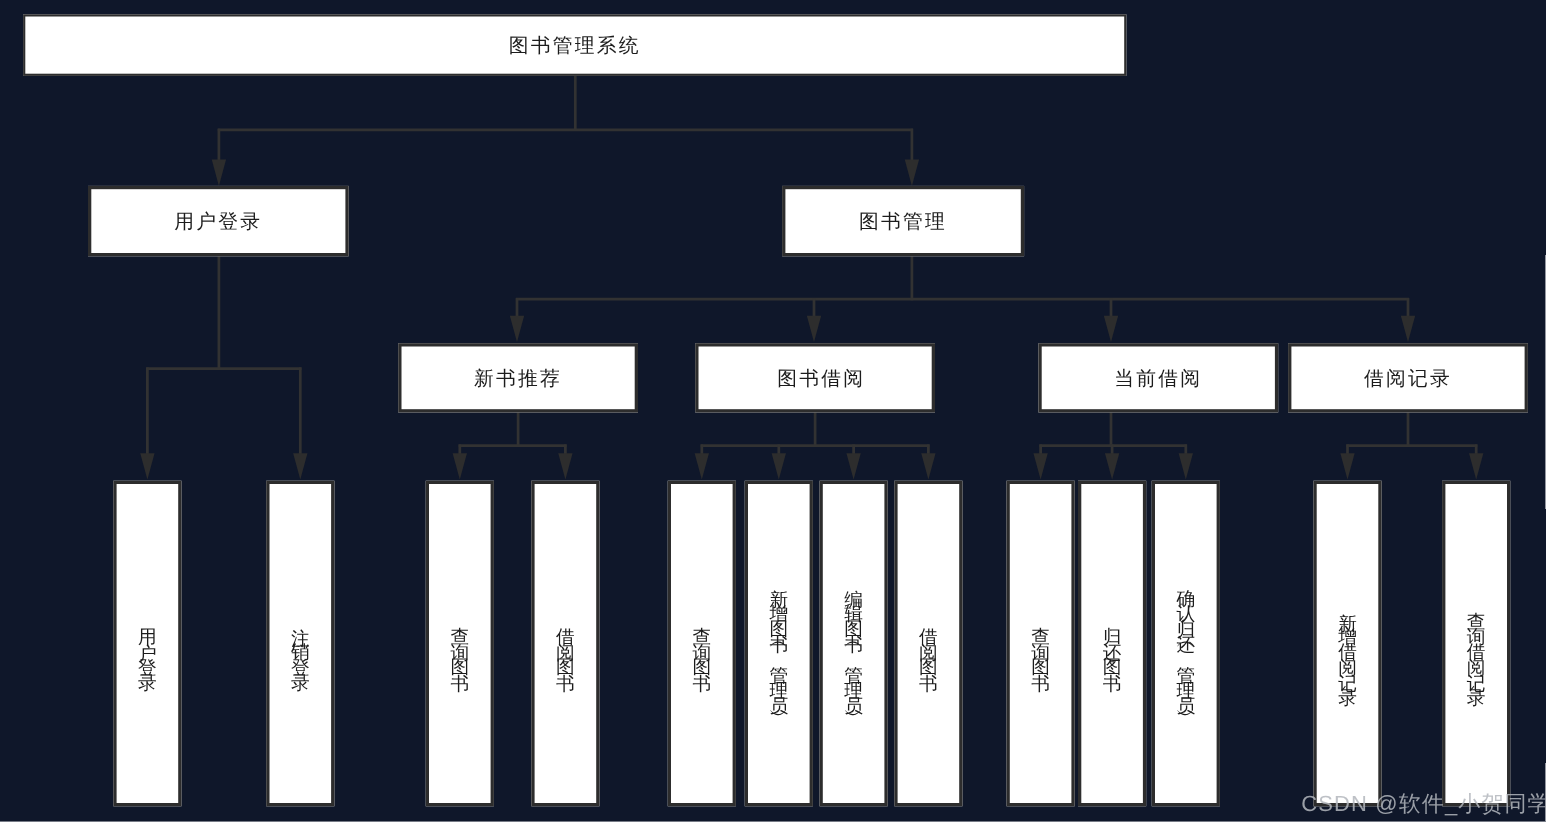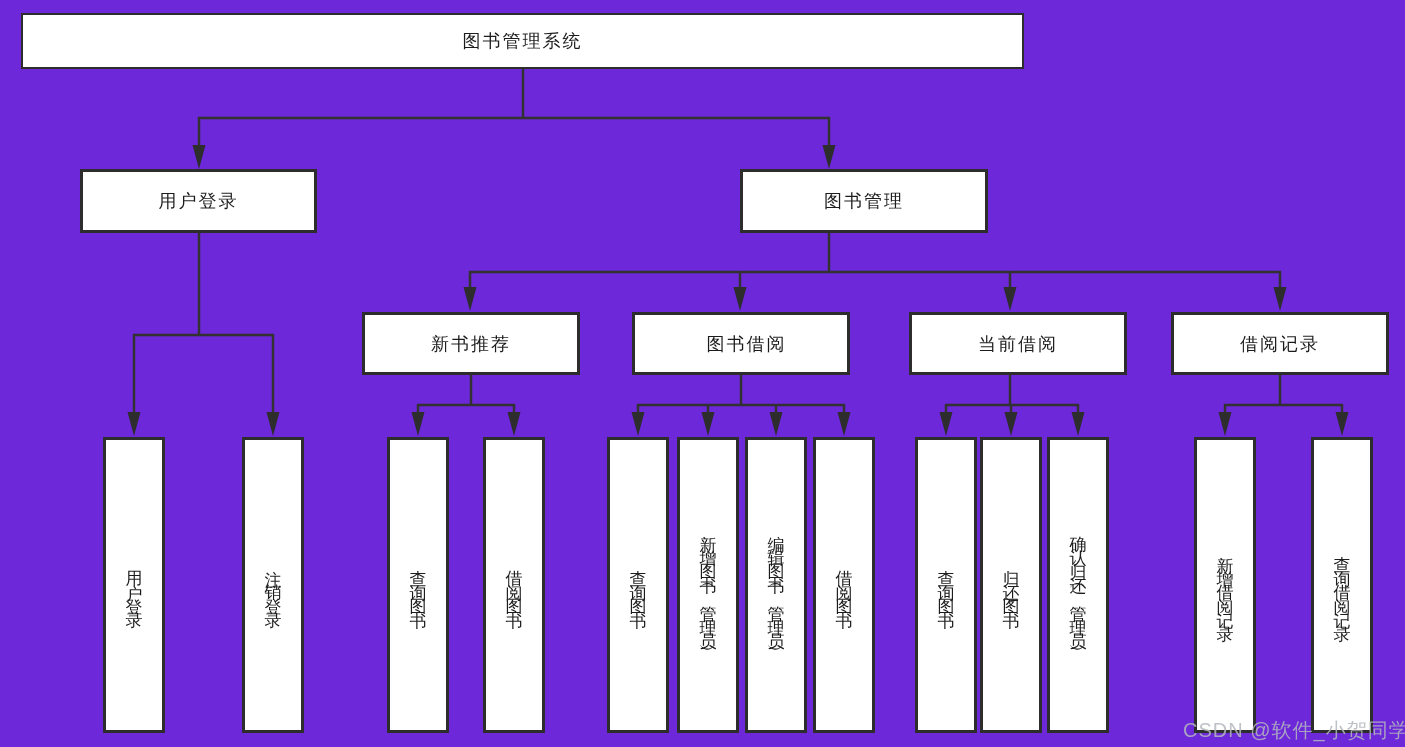--- a/index.html
+++ b/index.html
@@ -1,18 +1,18 @@
 <!DOCTYPE html>
 <html><head>
 <meta charset="utf-8">
 <title>Diagram</title>
 <style>
   html,body{margin:0;padding:0;background:#ffffff;}
   body{font-family:"Liberation Sans","DejaVu Sans",sans-serif;}
-  .stage{position:relative;width:1405px;height:747px;background:#6d28d9;overflow:hidden;}
+  .stage{position:relative;width:1405px;height:747px;background:#0f172a;overflow:hidden;}
   .connectors{position:absolute;left:0;top:0;z-index:0;}
   .hnode{
     position:absolute;z-index:1;box-sizing:border-box;
     border:3px solid #2d2d2d;background:#ffffff;
     display:flex;align-items:center;justify-content:center;
     font-size:18px;letter-spacing:2px;color:#1c1c1c;
   }
   .leaf{
     position:absolute;z-index:1;box-sizing:border-box;
     top:437px;width:62px;height:296px;
@@ -111,31 +111,31 @@
     </g>
   </svg>
 
   <div class="hnode" style="left:21px;top:13px;width:1003px;height:56px;border-width:2.5px;">
     <span>图书管理系统</span>
   </div>
 
   <div class="hnode" style="left:80px;top:169px;width:237px;height:64px;">
     <span>用户登录</span>
   </div>
-  <div class="hnode" style="left:740px;top:169px;width:248px;height:64px;">
+  <div class="hnode" style="left:711px;top:169px;width:220px;height:64px;">
     <span>图书管理</span>
   </div>
 
   <div class="hnode" style="left:362px;top:312px;width:218px;height:63px;text-align:center;">
     <span>新书推荐</span>
   </div>
   <div class="hnode" style="left:632px;top:312px;width:218px;height:63px;padding-left:11px;">
     <span>图书借阅</span>
   </div>
-  <div class="hnode" style="left:909px;top:312px;width:218px;height:63px;">
+  <div class="hnode" style="left:944px;top:312px;width:218px;height:63px;">
     <span>当前借阅</span>
   </div>
   <div class="hnode" style="left:1171px;top:312px;width:218px;height:63px;text-align:center;">
     <span>借阅记录</span>
   </div>
 
   <div class="leaf" style="left:103px;">
     <span>用户登录</span>
   </div>
   <div class="leaf" style="left:242px;">

